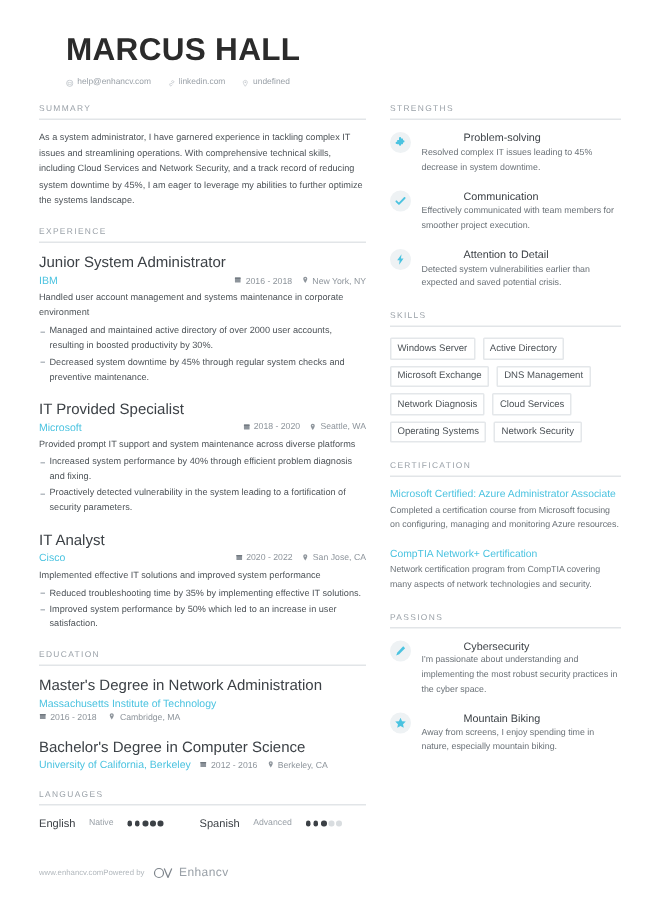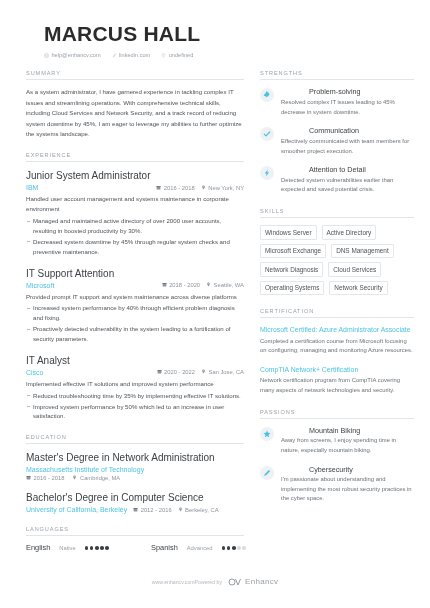--- a/index.html
+++ b/index.html
@@ -122,21 +122,21 @@
   }
   ul.bullets li:before {
     content: "";
     position: absolute;
     left: 1px; top: 4.5px;
     width: 2.5px; height: 1px;
     background: #b6bcc2;
   }
 
   
-  .langs { display: flex; align-items: center; gap: 18px; }
+  .langs { display: flex; align-items: center; gap: 0; }
   .lang { display: flex; align-items: center; gap: 9px; }
   .lang + .lang { margin-left: 24px; text-align: center; }
   .lang-name { font-size: 7.4px; color: #3c4146; }
   .lang-level { font-size: 5.8px; color: #9aa1a8; }
   .dots { display: flex; gap: 1.6px; align-items: center; }
   .dot { width: 3.6px; height: 3.6px; border-radius: 50%; background: #d9dde0; }
   .dot.on { background: #3c4146; }
 
   
   .sitem { display: flex; gap: 7px; margin-bottom: 9px; align-items: flex-start; }
@@ -193,21 +193,21 @@
   }
 
   
   .footer {
     position: absolute;
     left: 0; right: 0;
     bottom: 22px;
     padding: 0 26px;
     display: flex;
     align-items: center;
-    justify-content: center;
+    justify-content: flex-start;
     font-size: 5.2px;
     color: #b2b8bd;
   }
   .footer-right { display: flex; align-items: center; gap: 6px; }
   .brand { display: flex; align-items: center; gap: 3px; }
   .brand-name { font-size: 8px; color: #9aa1a8; letter-spacing: 0.3px; }
 </style>
 </head>
 <body>
 
@@ -280,21 +280,21 @@
             </span>
           </div>
           <div class="entry-desc">Handled user account management and systems maintenance in corporate environment</div>
           <ul class="bullets">
             <li>Managed and maintained active directory of over 2000 user accounts, resulting in boosted productivity by 30%.</li>
             <li>Decreased system downtime by 45% through regular system checks and preventive maintenance.</li>
           </ul>
         </div>
 
         <div class="entry">
-          <div class="entry-title">IT Support Attention</div>
+          <div class="entry-title">IT Provided Specialist</div>
           <div class="entry-meta">
             <span class="entry-org">Microsoft</span>
             <span class="meta-spacer"></span>
             <span class="meta-item">
               <span><svg width="5" height="5" viewBox="0 0 12 12">
                     <rect x="1.5" y="2.5" width="9" height="8" rx="0.6" fill="#8d949b"></rect>
                     <rect x="1.5" y="2.5" width="9" height="2" fill="#6f767d"></rect>
                   </svg></span>
               <span>2018 - 2020</span>
             </span>
@@ -492,38 +492,38 @@
         </div>
       </div>
 
       <div class="sec">
         <div class="sec-title">PASSIONS</div>
         <div class="sec-rule"></div>
 
         <div class="sitem">
           <span class="sicon">
             <svg width="8" height="8" viewBox="0 0 16 16">
+                <path d="M11.6 1.8l2.6 2.6-8 8L2.2 14l1.6-4L11.6 1.8z" fill="#4bc3e0"></path>
+              </svg>
+          </span>
+          <span class="sbody">
+            <span class="sname" style="display:block;">Cybersecurity</span>
+            <span class="sdesc" style="display:block;">I'm passionate about understanding and implementing the most robust security practices in the cyber space.</span>
+          </span>
+        </div>
+
+        <div class="sitem">
+          <span class="sicon">
+            <svg width="8" height="8" viewBox="0 0 16 16">
                 <path d="M8 1l2.1 4.5 4.9.6-3.6 3.4.9 4.9L8 12l-4.3 2.4.9-4.9L1 6.1l4.9-.6L8 1z" fill="#4bc3e0"></path>
               </svg>
           </span>
           <span class="sbody">
             <span class="sname" style="display:block;">Mountain Biking</span>
             <span class="sdesc" style="display:block;">Away from screens, I enjoy spending time in nature, especially mountain biking.</span>
-          </span>
-        </div>
-
-        <div class="sitem">
-          <span class="sicon">
-            <svg width="8" height="8" viewBox="0 0 16 16">
-                <path d="M11.6 1.8l2.6 2.6-8 8L2.2 14l1.6-4L11.6 1.8z" fill="#4bc3e0"></path>
-              </svg>
-          </span>
-          <span class="sbody">
-            <span class="sname" style="display:block;">Cybersecurity</span>
-            <span class="sdesc" style="display:block;">I'm passionate about understanding and implementing the most robust security practices in the cyber space.</span>
           </span>
         </div>
       </div>
 
     </div>
   </div>
 
   <div class="footer">
     <span>www.enhancv.com</span>
     <span class="footer-right">

